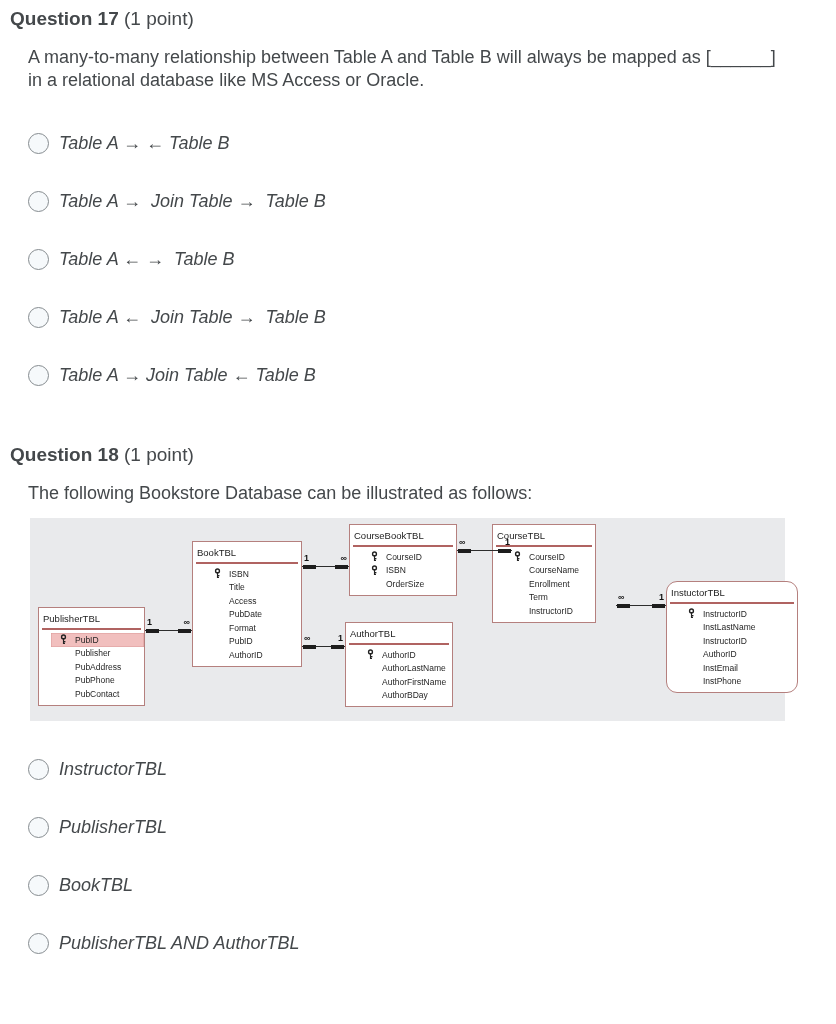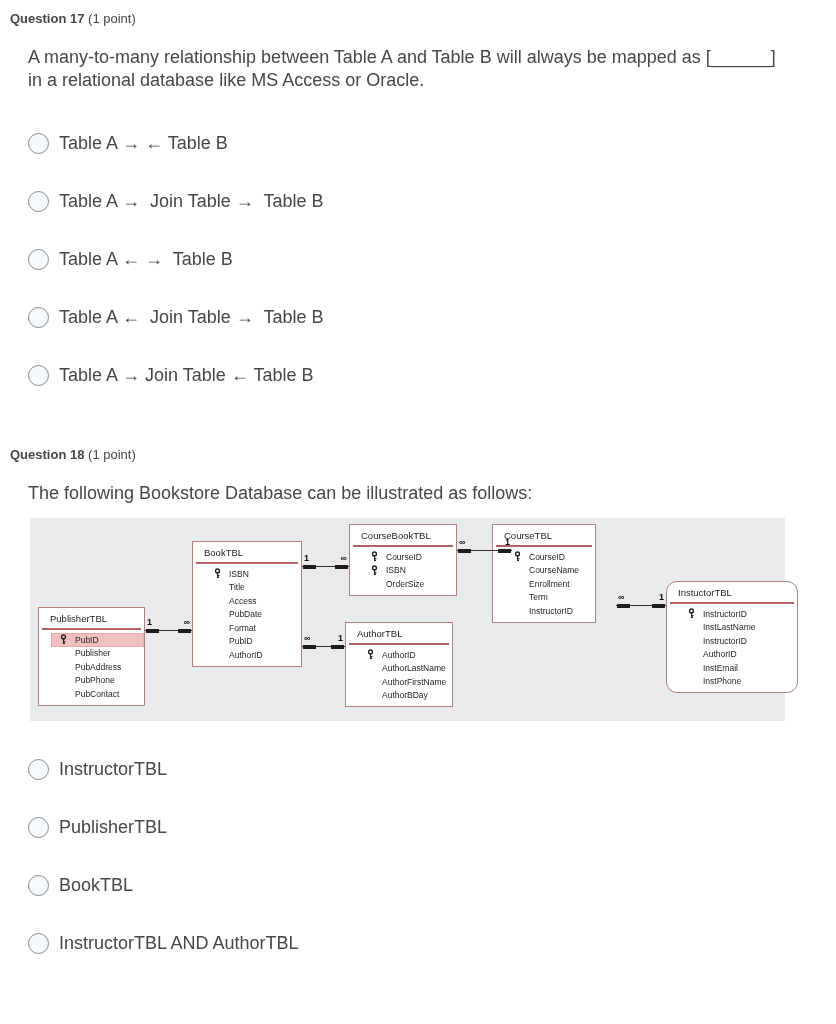--- a/index.html
+++ b/index.html
@@ -6,39 +6,39 @@
   html, body { margin: 0; padding: 0; }
   body {
     width: 836px; height: 1024px;
     background: #ffffff;
     font-family: "Liberation Sans", sans-serif;
     color: #44484b;
     overflow: hidden;
   }
   .q-heading {
     margin: 0 0 0 10px;
-    font-size: 13px;
+    font-size: 19px;
     line-height: 24px;
     font-weight: 400;
   }
   #q17-heading { margin-top: 7px; }
   #q18-heading { margin-top: 57px; }
   .q-heading .q-title { font-weight: 700; }
   .q-body {
     margin: 15px 0 0 28px;
     width: 756px;
     font-size: 18px;
     line-height: 23px;
   }
   .q-sub {
     margin: 21px 0 0 28px;
     font-size: 18px;
     line-height: 23px;
   }
-  .options { margin-left: 28px; }
+  .options { margin-left: 28px; font-style: italic; }
   .opt-row {
     display: flex;
     align-items: center;
     height: 22px;
     margin-bottom: 36px;
     cursor: pointer;
   }
   .options.first-gap-40 .opt-row:first-child { margin-top: 40px; }
   .options.first-gap-37 .opt-row:first-child { margin-top: 37px; }
   .radio {
@@ -60,21 +60,21 @@
     margin: 13px 0 0 30px;
     width: 755px; height: 203px;
     background: #e9eaec;
   }
   .ent {
     position: absolute;
     background: #ffffff;
     border: 1px solid #b5807e;
   }
   .ent-title {
-    padding: 5px 0 3px 11px;
+    padding: 5px 0 3px 4px;
     font-size: 9.5px;
     line-height: 12px;
     color: #1c1c1c;
   }
   .ent-sep { border-top: 2px solid #b06361; margin: 0 3px; }
   .ent-rows { padding: 3px 0 4px 0; }
   .ent-row {
     display: flex;
     align-items: center;
     height: 13.5px;
@@ -406,18 +406,18 @@
       <div class="opt-row">
         <span class="radio"></span>
         <span class="opt-label">PublisherTBL</span>
       </div>
       <div class="opt-row">
         <span class="radio"></span>
         <span class="opt-label">BookTBL</span>
       </div>
       <div class="opt-row">
         <span class="radio"></span>
-        <span class="opt-label">InstructorTBL AND AuthorTBL</span>
+        <span class="opt-label">PublisherTBL AND AuthorTBL</span>
       </div>
     </div>
   </section>
 
 </main>
 
 </body></html>

